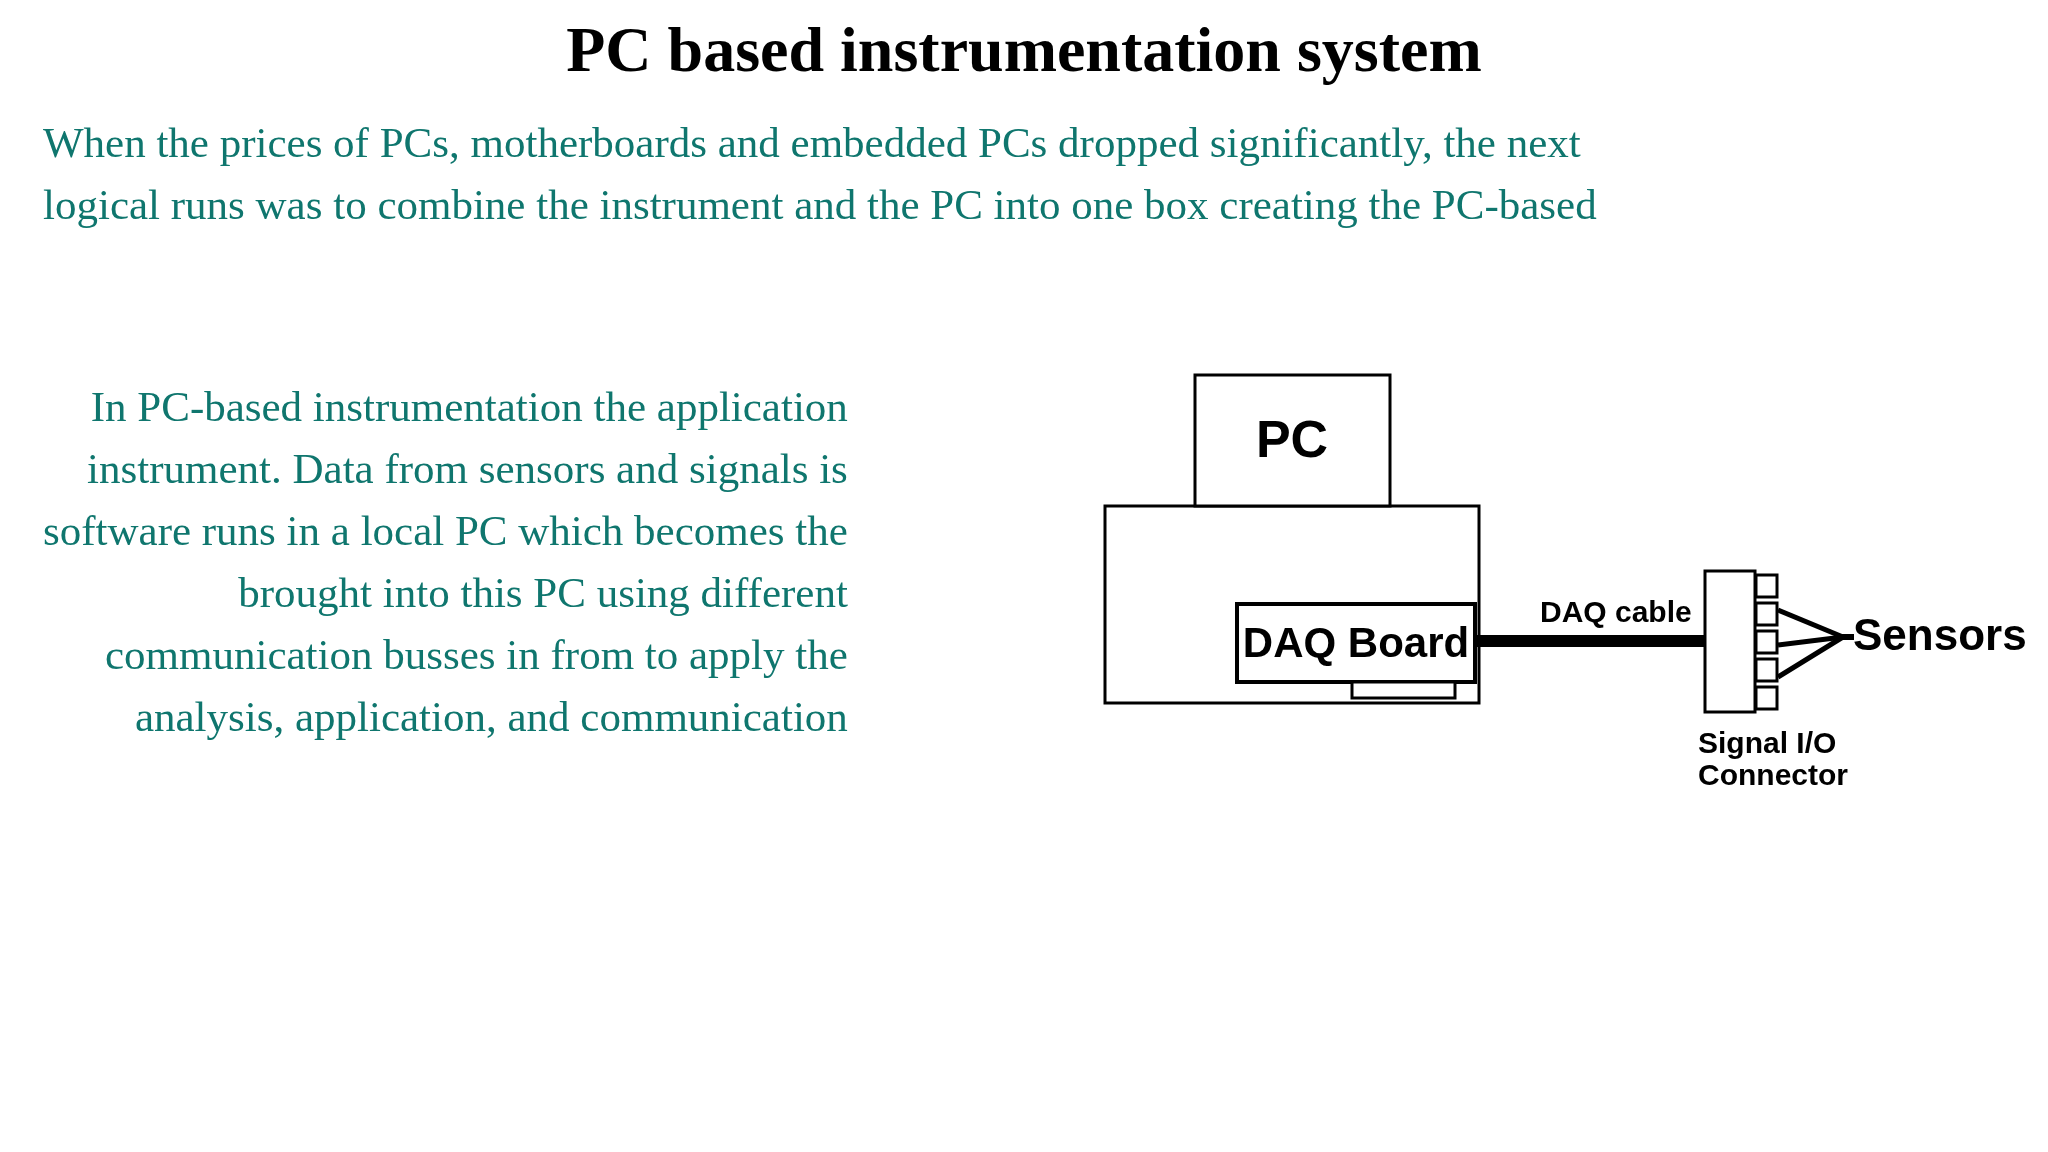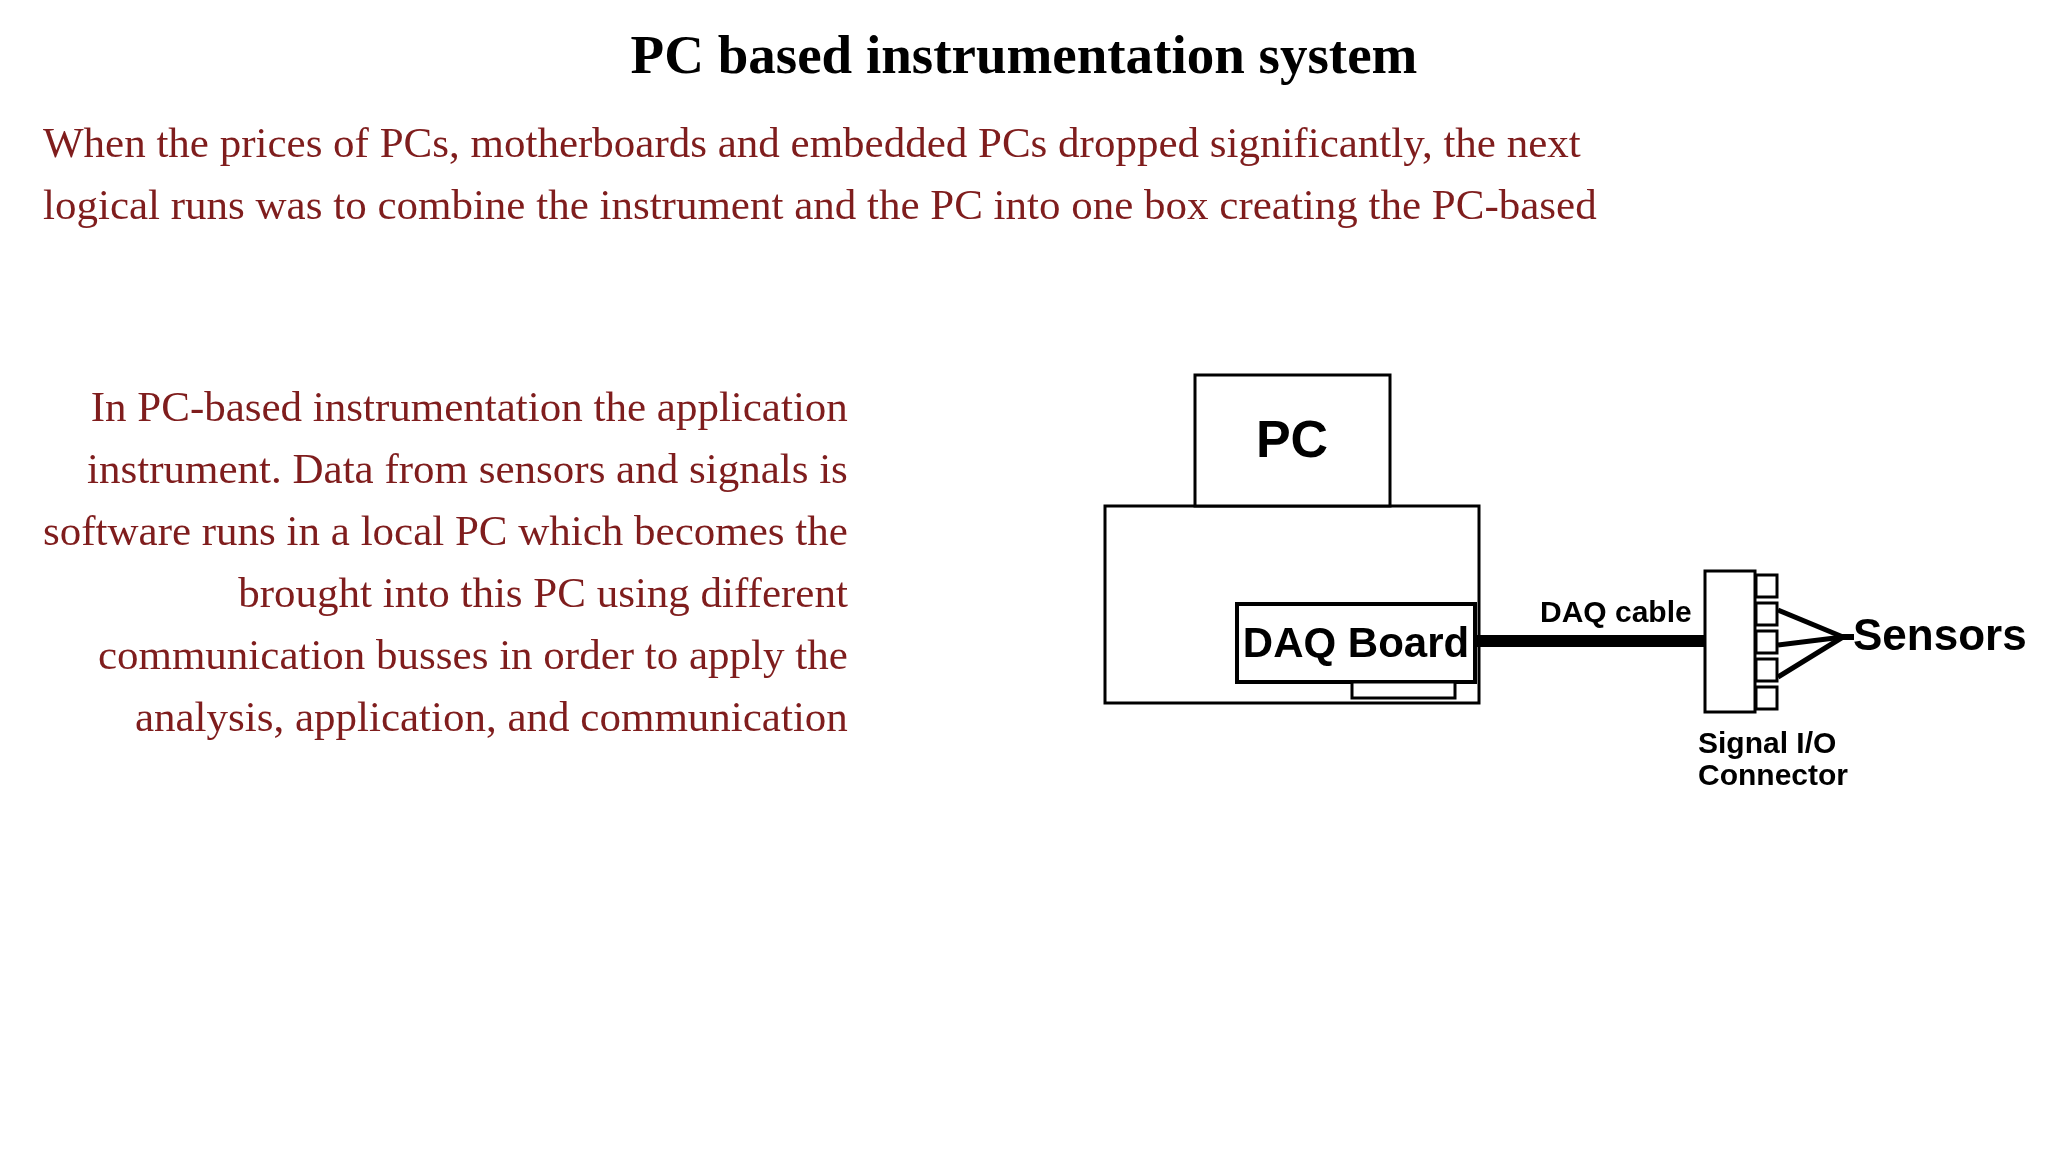--- a/index.html
+++ b/index.html
@@ -13,34 +13,34 @@
     position: relative;
     overflow: hidden;
     font-family: "Liberation Serif", serif;
     color: #000000;
   }
   .slide-title {
     position: absolute;
     left: 0;
     right: 0;
     top: 12px;
-    margin: 10px;
+    margin: 0;
     text-align: center;
     font-family: "Liberation Serif", serif;
     font-weight: bold;
-    font-size: 55px;
+    font-size: 64px;
     line-height: 1.2;
     color: #000000;
   }
   .para {
     position: absolute;
     left: 43px;
     font-size: 43px;
     line-height: 62px;
-    color: #7f1d1d;
+    color: #0f766e;
     white-space: nowrap;
   }
   #paragraph-1 { top: 112px; }
   #paragraph-2 { top: 376px; text-align: right; }
   .para .line { display: block; }
   #diagram-svg {
     position: absolute;
     left: 1090px;
     top: 360px;
     width: 958px;
@@ -64,21 +64,21 @@
 <div id="paragraph-1" class="para">
   <span class="line">When the prices of PCs, motherboards and embedded PCs dropped significantly, the next</span>
   <span class="line">logical runs was to combine the instrument and the PC into one box creating the PC-based</span>
 </div>
 
 <div id="paragraph-2" class="para">
   <span class="line">In PC-based instrumentation the application</span>
   <span class="line">instrument. Data from sensors and signals is</span>
   <span class="line">software runs in a local PC which becomes the</span>
   <span class="line">brought into this PC using different</span>
-  <span class="line">communication busses in order to apply the</span>
+  <span class="line">communication busses in from to apply the</span>
   <span class="line">analysis, application, and communication</span>
 </div>
 
 <svg id="diagram-svg" viewBox="0 0 958 440" xmlns="http://www.w3.org/2000/svg">
 
   <rect class="box" x="15" y="146" width="374" height="197" stroke-width="3"></rect>
 
   <rect class="box" x="105" y="15" width="195" height="131" stroke-width="3"></rect>
   <text class="svg-label" x="202" y="97" font-size="52" text-anchor="middle">PC</text>
 

